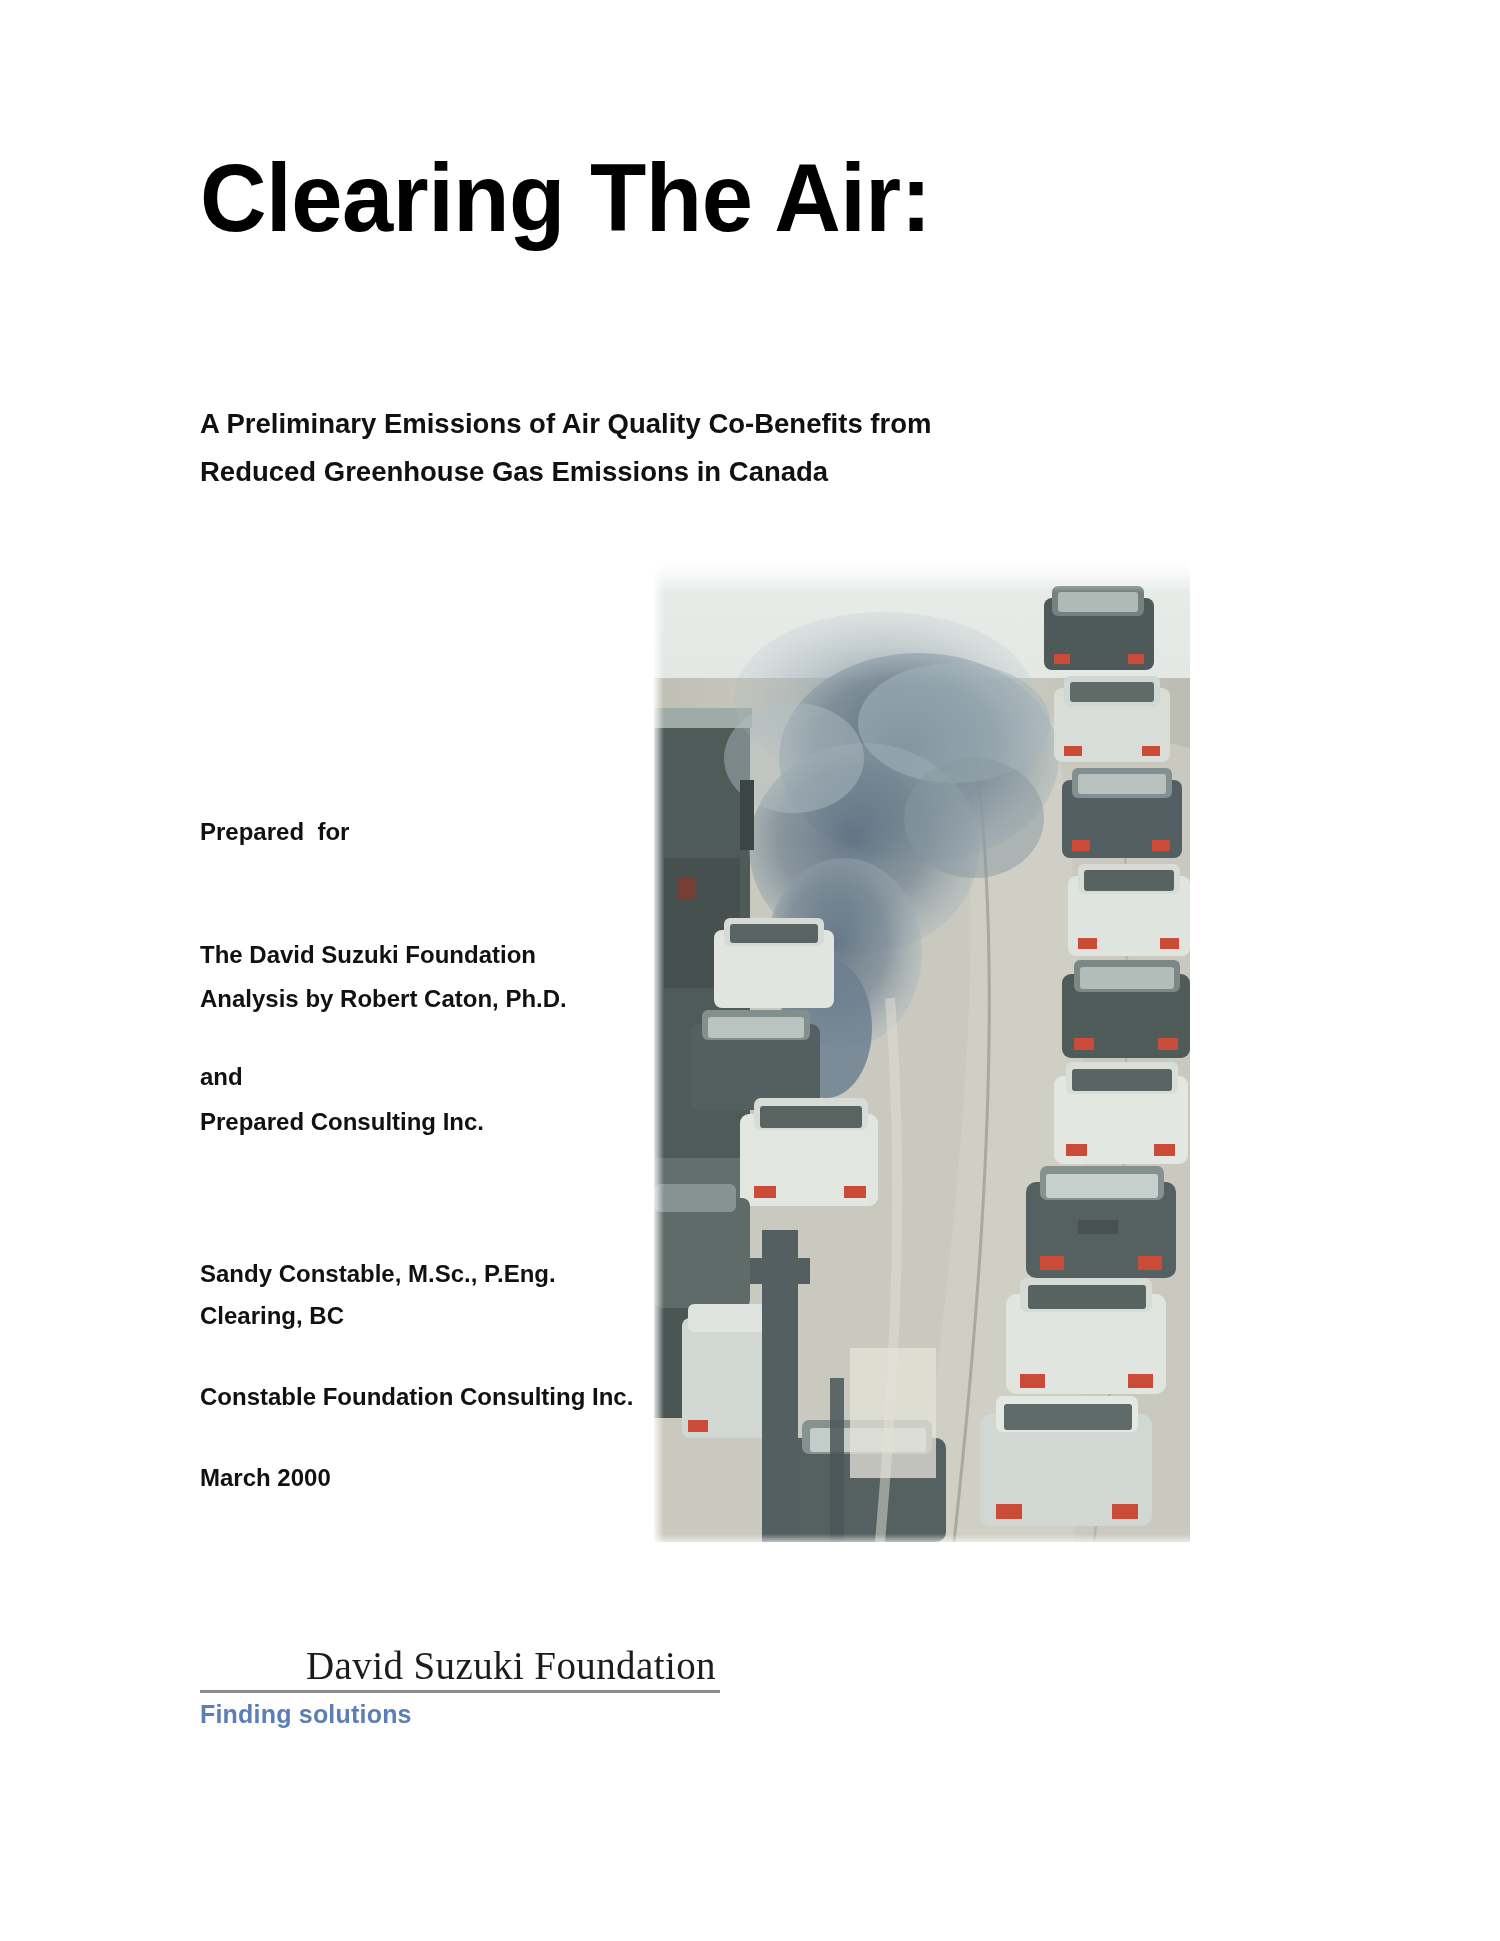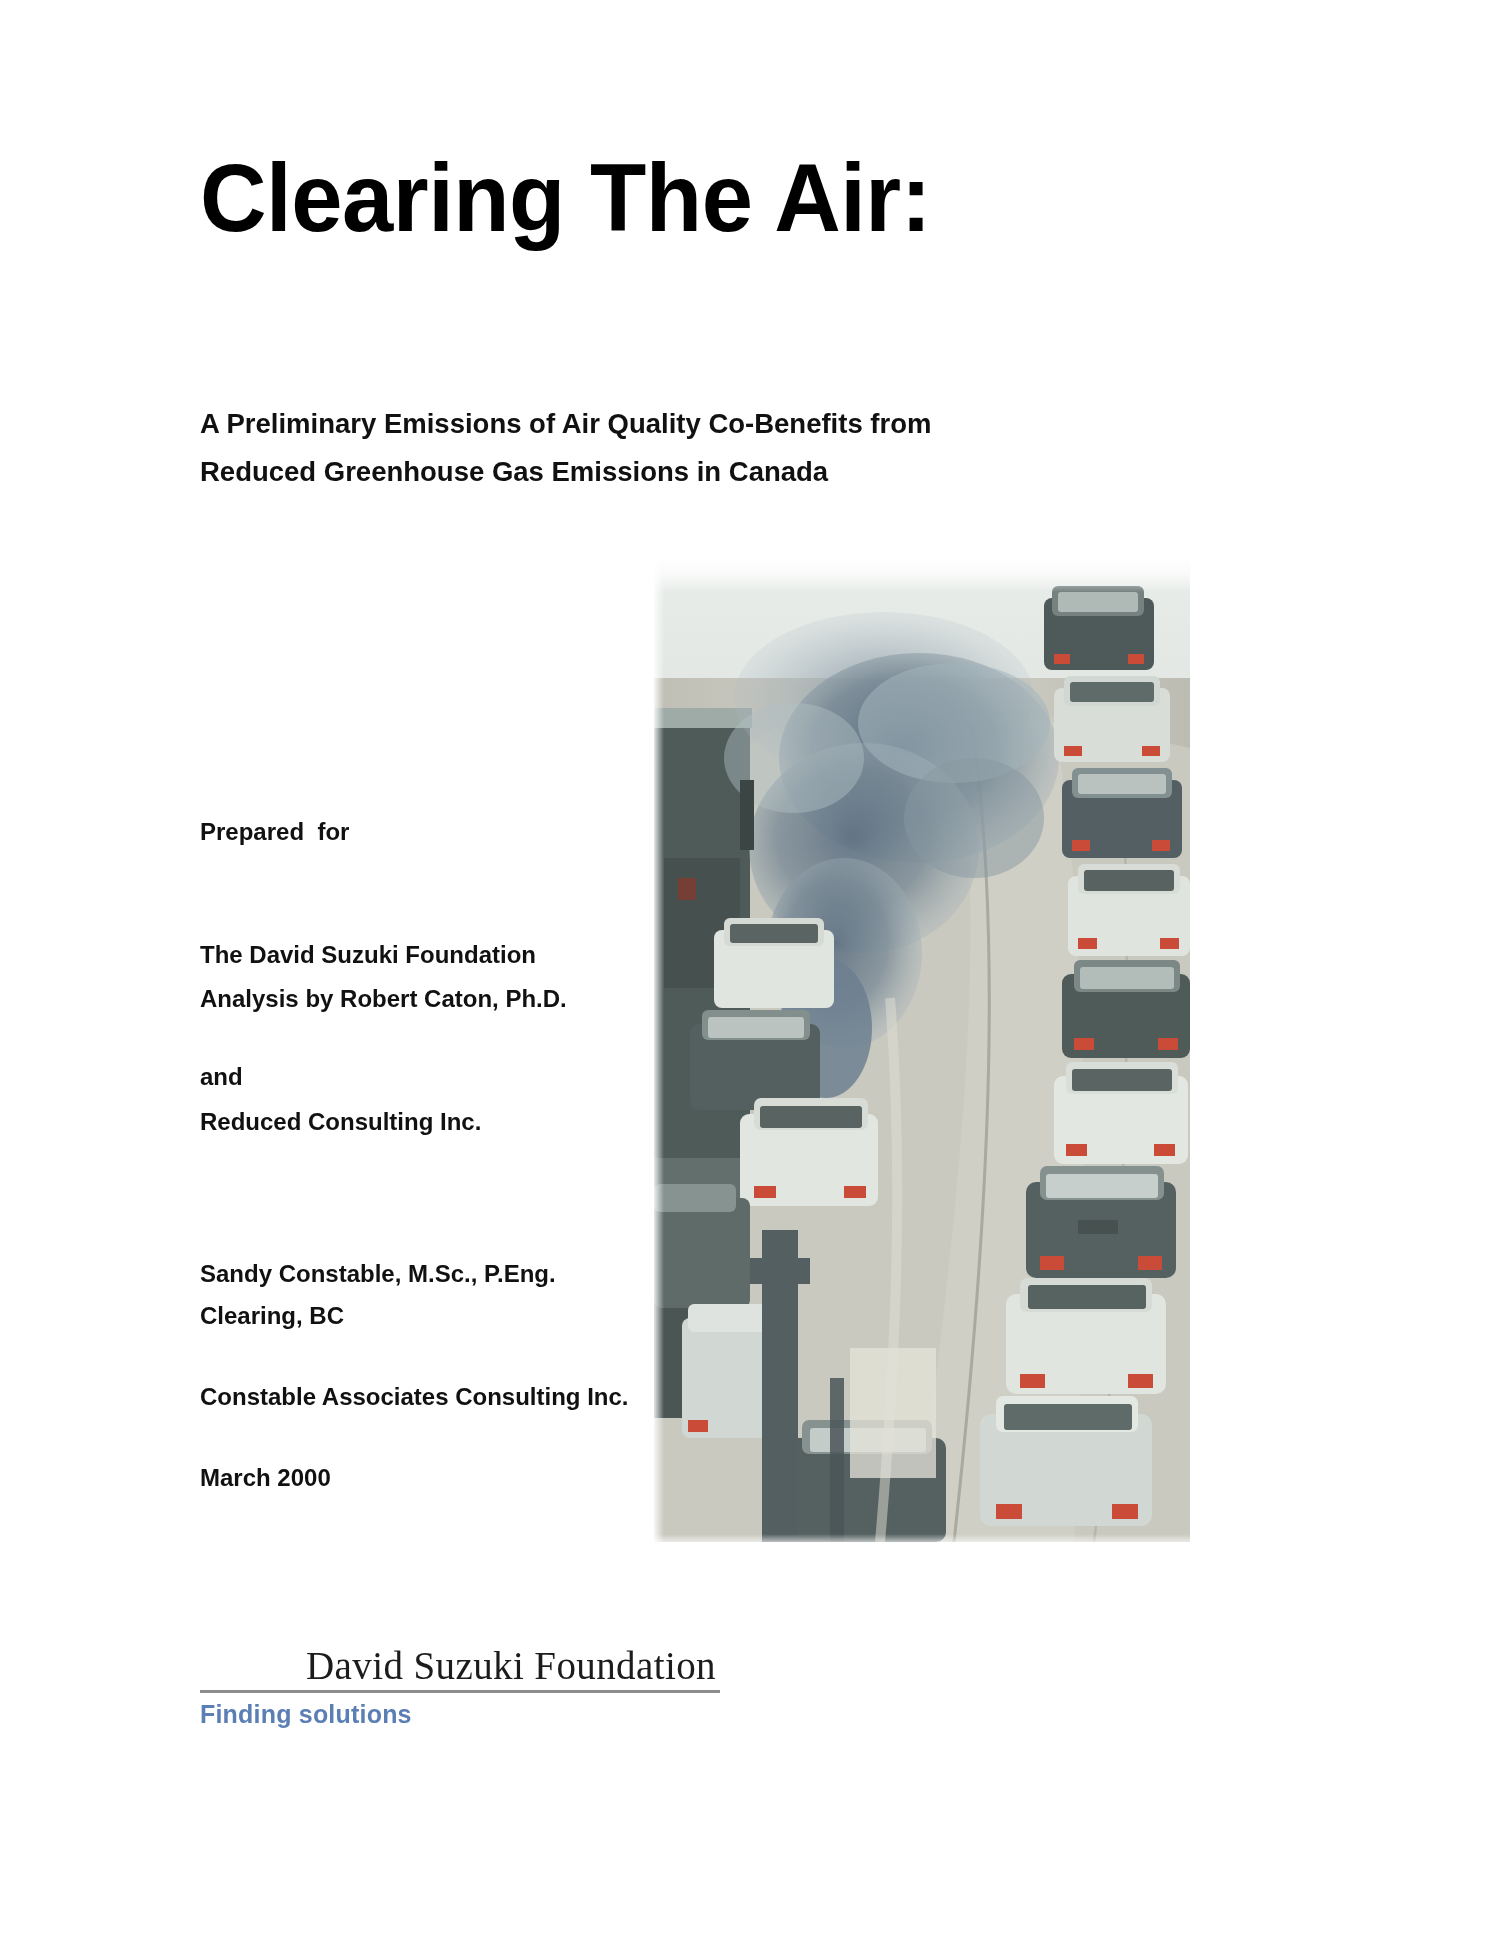--- a/index.html
+++ b/index.html
@@ -147,28 +147,28 @@
     <div>Reduced Greenhouse Gas Emissions in Canada</div>
   </div>
 
   <div class="info-block info-prepared-for">
     <div>Prepared  for</div>
     <div>The David Suzuki Foundation</div>
   </div>
 
   <div class="info-block info-author-1">
     <div>Analysis by Robert Caton, Ph.D.</div>
-    <div>Reduced Consulting Inc.</div>
+    <div>Prepared Consulting Inc.</div>
   </div>
 
   <div class="info-block info-and">and</div>
 
   <div class="info-block info-author-2">
     <div>Sandy Constable, M.Sc., P.Eng.</div>
-    <div>Constable Associates Consulting Inc.</div>
+    <div>Constable Foundation Consulting Inc.</div>
   </div>
 
   <div class="info-block info-city">Clearing, BC</div>
 
   <div class="info-block info-date">March 2000</div>
 
   <div class="logo">
     <div class="logo-wordmark">David Suzuki Foundation</div>
     <div class="logo-rule"></div>
     <div class="logo-tagline">Finding solutions</div>

